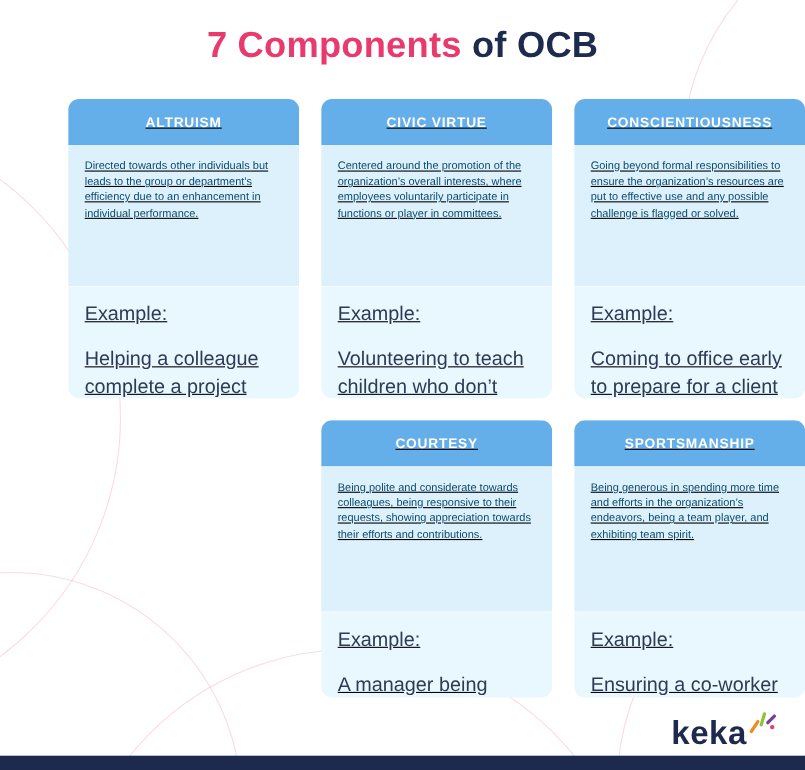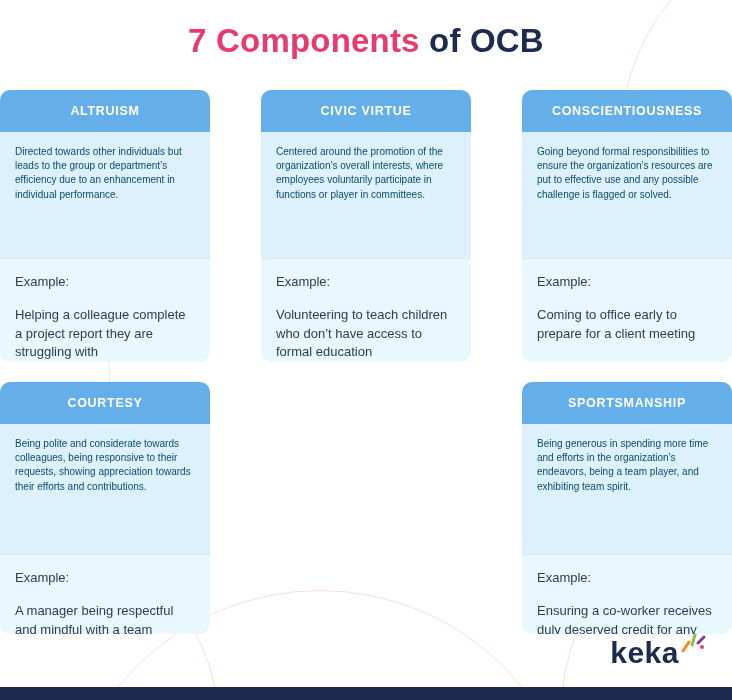--- a/index.html
+++ b/index.html
@@ -19,21 +19,21 @@
   .c4 { left: 60px;  top: 590px; width: 520px; height: 520px; }
   .c5 { left: -200px; top: 520px; width: 420px; height: 420px; }
 
   .title {
     position: relative; z-index: 2;
     text-align: center; margin: 0; padding-top: 22px;
     font-size: 33px; font-weight: 800; color: #1d2b4f; letter-spacing: 0.2px;
   }
   .title .pink { color: #e93a6e; }
 
-  .row { position: relative; z-index: 2; display: flex; justify-content: space-between; gap: 32px; }
+  .row { position: relative; z-index: 2; display: flex; justify-content: flex-end; gap: 20px; text-decoration: underline; }
   .row-top { margin-top: 30px; }
   .row-bottom { margin-top: 20px; }
 
   .card {
     width: 210px; border-radius: 10px; overflow: hidden;
     display: flex; flex-direction: column;
   }
   .row-top .card { height: 272px; }
   .row-bottom .card { height: 252px; }
 
@@ -45,29 +45,29 @@
   }
   .card-desc {
     background: #dcf1fb; color: #0c4a6e;
     font-size: 10px; line-height: 1.42;
     padding: 13px 15px; flex: 0 0 auto;
   }
   .row-top .card-desc { height: 128px; }
   .row-bottom .card-desc { height: 132px; }
   .card-example {
     background: #e9f7fe; color: #2e3b55;
-    font-size: 13px; line-height: 1.42;
+    font-size: 18px; line-height: 1.42;
     padding: 12px 15px; flex: 1 1 auto;
     border-top: 1px solid #f6fbff;
   }
   .desc-text { margin: 0; }
   .ex-label { margin: 0 0 15px 0; }
   .ex-text { margin: 0; }
 
-  .logo { position: absolute; right: 26px; bottom: 32px; z-index: 3; display: flex; align-items: flex-start; }
+  .logo { position: absolute; right: 26px; bottom: 18px; z-index: 3; display: flex; align-items: flex-start; }
   .logo-text { font-size: 30px; font-weight: 800; color: #1e2a4d; line-height: 1; letter-spacing: 0.5px; }
   .spark { margin-left: 1px; margin-top: -8px; }
 
   .footer-bar { position: absolute; left: 0; bottom: 0; width: 732px; height: 13px; background: #1e2a4d; z-index: 3; }
 </style>
 </head>
 <body>
 
 <div class="page">
 

